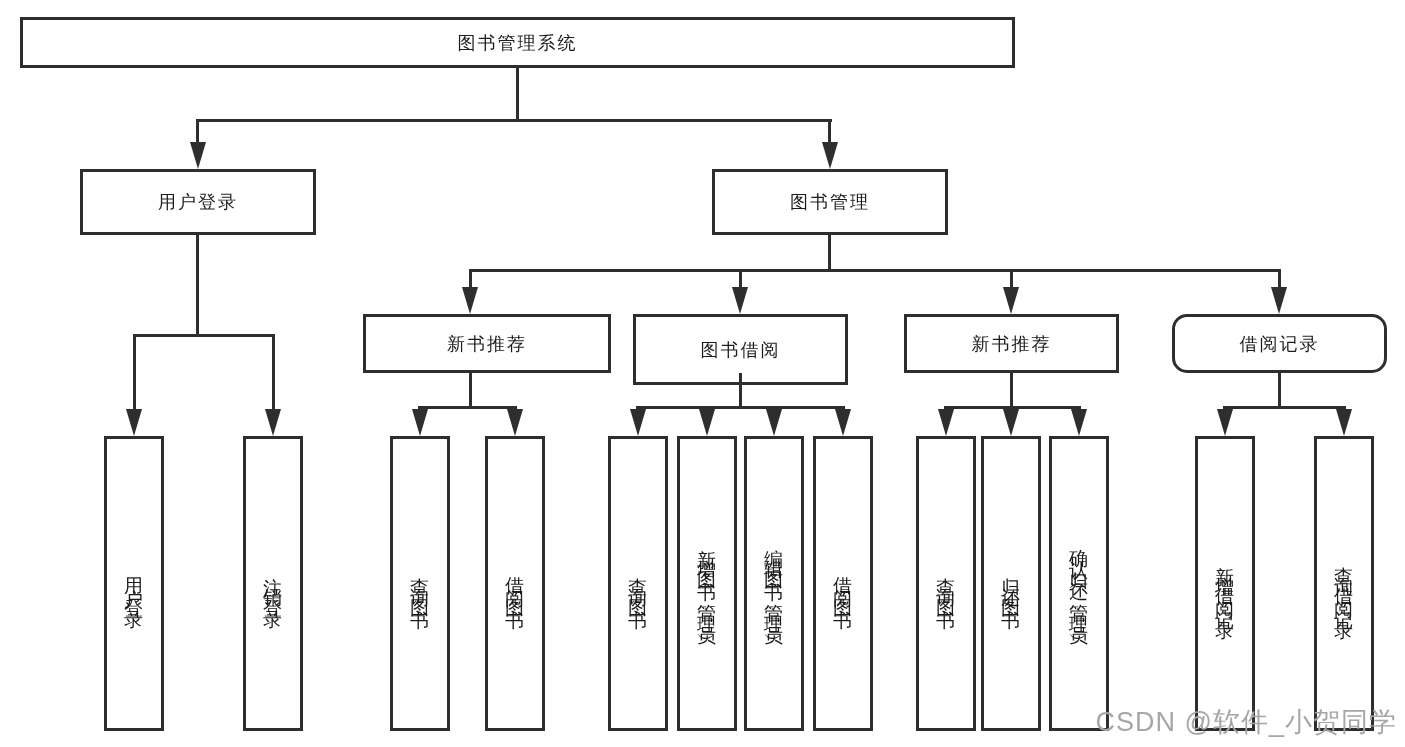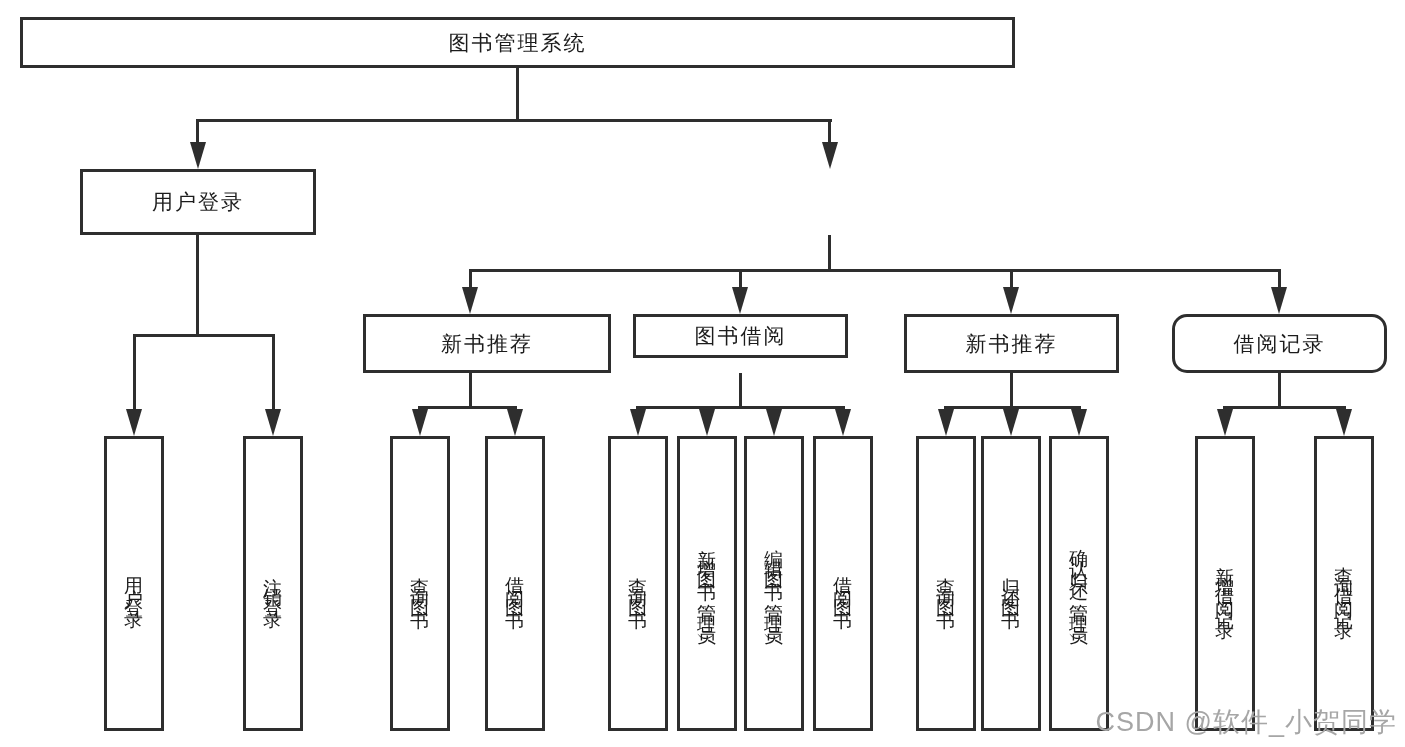--- a/index.html
+++ b/index.html
@@ -16,21 +16,21 @@
     font-family:"Liberation Sans","DejaVu Sans",sans-serif;
     color:var(--text);
     overflow:hidden;
   }
   .box{
     position:absolute;
     box-sizing:border-box;
     border:3px solid var(--line);
     background:#fff;
     display:flex;align-items:center;justify-content:center;
-    font-size:21px;letter-spacing:2px;
+    font-size:18px;letter-spacing:2px;
     color:var(--text);
   }
   .leaf{
     position:absolute;
     box-sizing:border-box;
     border:3px solid var(--line);
     background:#fff;
     display:flex;align-items:center;justify-content:center;
   }
   .leaf span{
@@ -70,20 +70,23 @@
   <div class="vline" style="left:516px;top:68px;height:52px;"></div>
   <div class="hline" style="left:196px;top:119px;width:636px;"></div>
   <div class="vline" style="left:196px;top:119px;height:25px;"></div>
   <div class="arr" style="left:190px;top:142px;"></div>
   <div class="vline" style="left:828px;top:119px;height:25px;"></div>
   <div class="arr" style="left:822px;top:142px;"></div>
 
   <div class="box" style="left:80px;top:169px;width:236px;height:66px;">
     <span>用户登录</span>
   </div>
+  <div class="box" style="left:712px;top:169px;width:236px;height:66px;">
+    <span>图书管理</span>
+  </div>
 
   <div class="vline" style="left:196px;top:235px;height:101px;"></div>
   <div class="hline" style="left:133px;top:334px;width:142px;"></div>
   <div class="vline" style="left:133px;top:334px;height:77px;"></div>
   <div class="arr" style="left:126px;top:409px;"></div>
   <div class="vline" style="left:272px;top:334px;height:77px;"></div>
   <div class="arr" style="left:265px;top:409px;"></div>
 
   <div class="vline" style="left:828px;top:235px;height:37px;"></div>
   <div class="hline" style="left:469px;top:269px;width:812px;"></div>
@@ -92,21 +95,21 @@
   <div class="vline" style="left:739px;top:269px;height:22px;"></div>
   <div class="arr" style="left:732px;top:287px;"></div>
   <div class="vline" style="left:1010px;top:269px;height:22px;"></div>
   <div class="arr" style="left:1003px;top:287px;"></div>
   <div class="vline" style="left:1278px;top:269px;height:22px;"></div>
   <div class="arr" style="left:1271px;top:287px;"></div>
 
   <div class="box" style="left:363px;top:314px;width:248px;height:59px;">
     <span>新书推荐</span>
   </div>
-  <div class="box" style="left:633px;top:314px;width:215px;height:44px;">
+  <div class="box" style="left:633px;top:314px;width:215px;height:71px;">
     <span>图书借阅</span>
   </div>
   <div class="box" style="left:904px;top:314px;width:215px;height:59px;">
     <span>新书推荐</span>
   </div>
   <div class="box" style="left:1172px;top:314px;width:215px;height:59px;border-radius:15px;">
     <span>借阅记录</span>
   </div>
 
   <div class="vline" style="left:469px;top:373px;height:36px;"></div>

